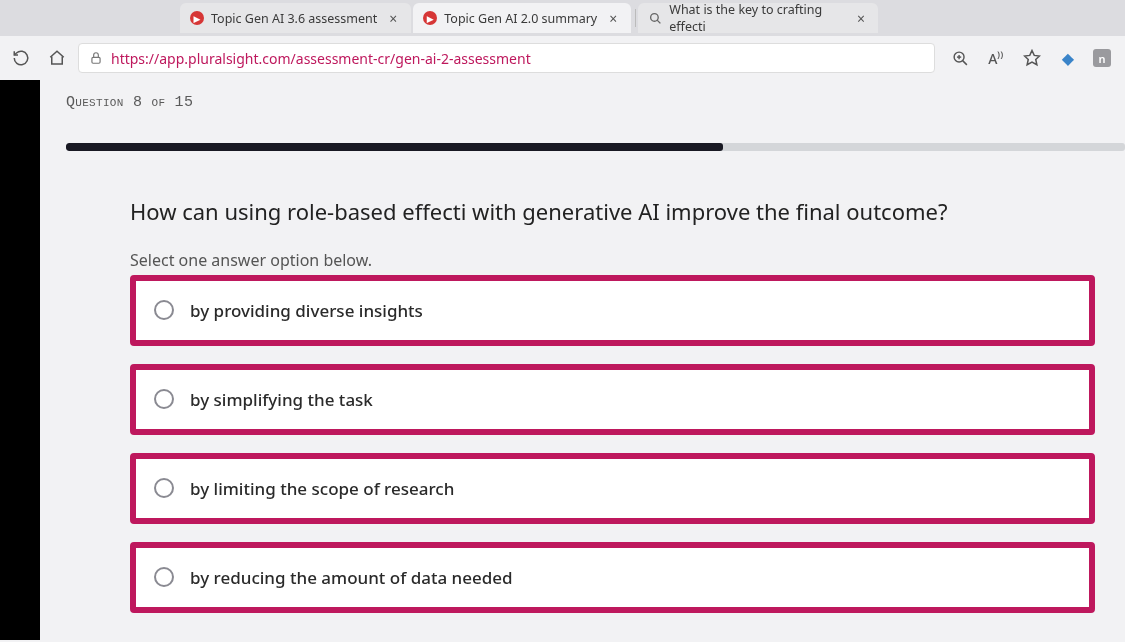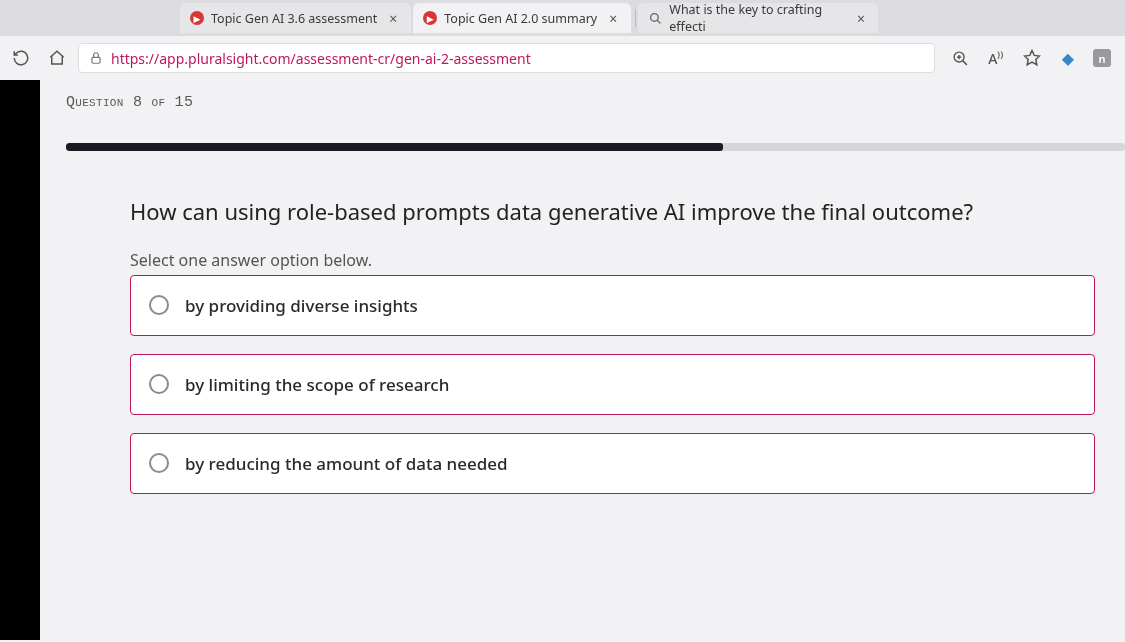--- a/index.html
+++ b/index.html
@@ -137,21 +137,21 @@
       margin-bottom: 22px;
     }
     .instruction {
       font-size: 16px;
       color:#555;
       margin-bottom: 4px;
     }
     .option {
       display:flex;
       align-items:center;
-      border:1px solid #be185d;
+      border:6px solid #be185d;
       border-radius:4px;
       padding: 18px 18px;
       margin-bottom: 18px;
       background:#fff;
       cursor:pointer;
       font-size: 17px;
       color:#222;
     }
     .radio {
       width:20px; height:20px;
@@ -243,28 +243,32 @@
 <div class="black-strip"></div>
 
 <div class="page-wrap">
   <div class="q-count">Question 8 of 15</div>
 
   <div class="progress-track">
     <div class="progress-fill"></div>
   </div>
 
   <div class="question-area">
-    <div class="question-text">How can using role-based prompts data generative AI improve the final outcome?</div>
+    <div class="question-text">How can using role-based effecti with generative AI improve the final outcome?</div>
     <div class="instruction">Select one answer option below.</div>
 
     <div class="option">
       <span class="radio"></span>
       <span class="opt-label">by providing diverse insights</span>
     </div>
 
+    <div class="option">
+      <span class="radio"></span>
+      <span class="opt-label">by simplifying the task</span>
+    </div>
 
     <div class="option">
       <span class="radio"></span>
       <span class="opt-label">by limiting the scope of research</span>
     </div>
 
     <div class="option">
       <span class="radio"></span>
       <span class="opt-label">by reducing the amount of data needed</span>
     </div>

